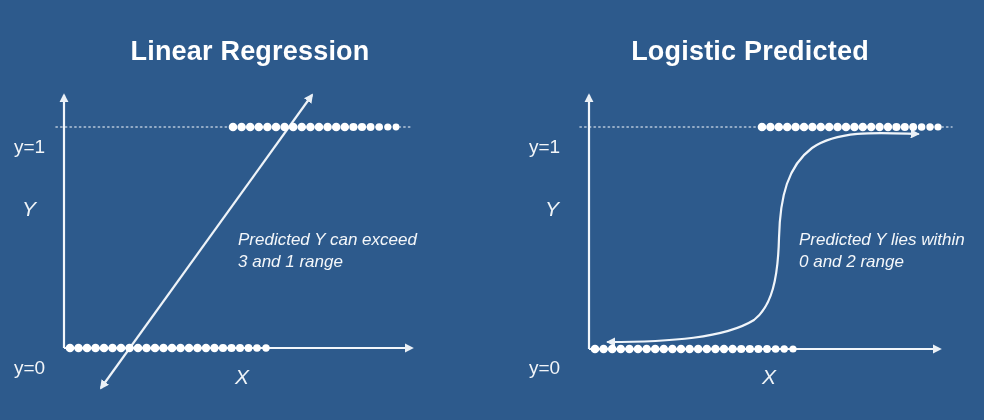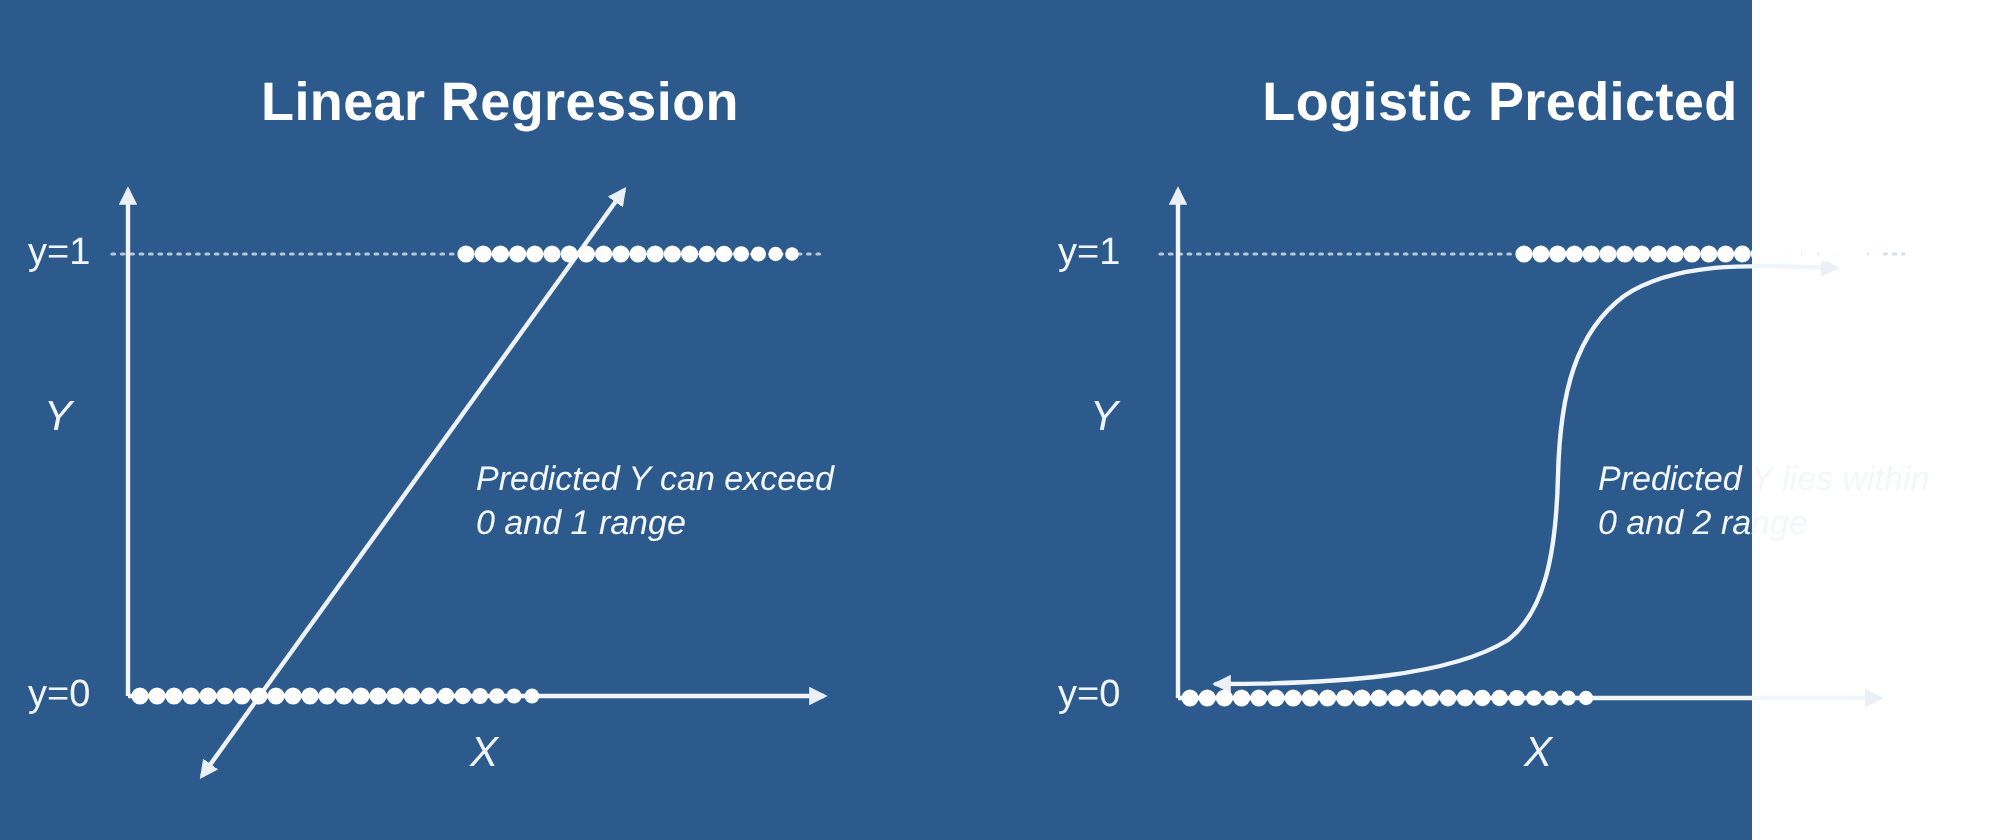--- a/index.html
+++ b/index.html
@@ -7,21 +7,21 @@
     padding: 0;
   }
   body {
     width: 1000px;
     height: 420px;
     overflow: hidden;
     font-family: "Liberation Sans", sans-serif;
   }
   #figure {
     position: relative;
-    width: 876px;
+    width: 984px;
     height: 420px;
     background: #2d5a8c;
   }
   .panel {
     position: absolute;
     top: 0;
     width: 500px;
     height: 420px;
   }
   #panel-linear { left: 0; }
@@ -50,20 +50,21 @@
     display: block;
   }
 
   .tick-label {
     position: absolute;
     color: #f2f5f8;
     font-family: "Liberation Sans", sans-serif;
     font-size: 19px;
     font-weight: normal;
     white-space: nowrap;
+    margin-top: 20px;
   }
   .axis-name {
     position: absolute;
     color: #eef3f7;
     font-family: "Liberation Sans", sans-serif;
     font-size: 21px;
     font-style: italic;
     white-space: nowrap;
   }
   .annotation {
@@ -170,21 +171,21 @@
 
     <div class="tick-label" id="lin-label-y1">y=1</div>
 
     <div class="tick-label" id="lin-label-y0">y=0</div>
 
     <div class="axis-name" id="lin-axis-y">Y</div>
 
     <div class="axis-name" id="lin-axis-x">X</div>
 
     <div class="annotation" id="lin-note">Predicted Y can exceed
-0 and 1 range</div>
+3 and 1 range</div>
   </div>
 
   <div class="panel" id="panel-logistic">
 
     <div class="panel-title" id="log-title">Logistic Predicted</div>
 
     <svg class="plot-svg" viewBox="0 0 500 420">
       <defs>
         <marker id="arrow-log-small" viewBox="0 0 10 10" refX="8" refY="5" markerWidth="4.2" markerHeight="4.2" orient="auto-start-reverse">
           <path d="M 0 0 L 10 5 L 0 10 z" fill="#eaf0f6"></path>

